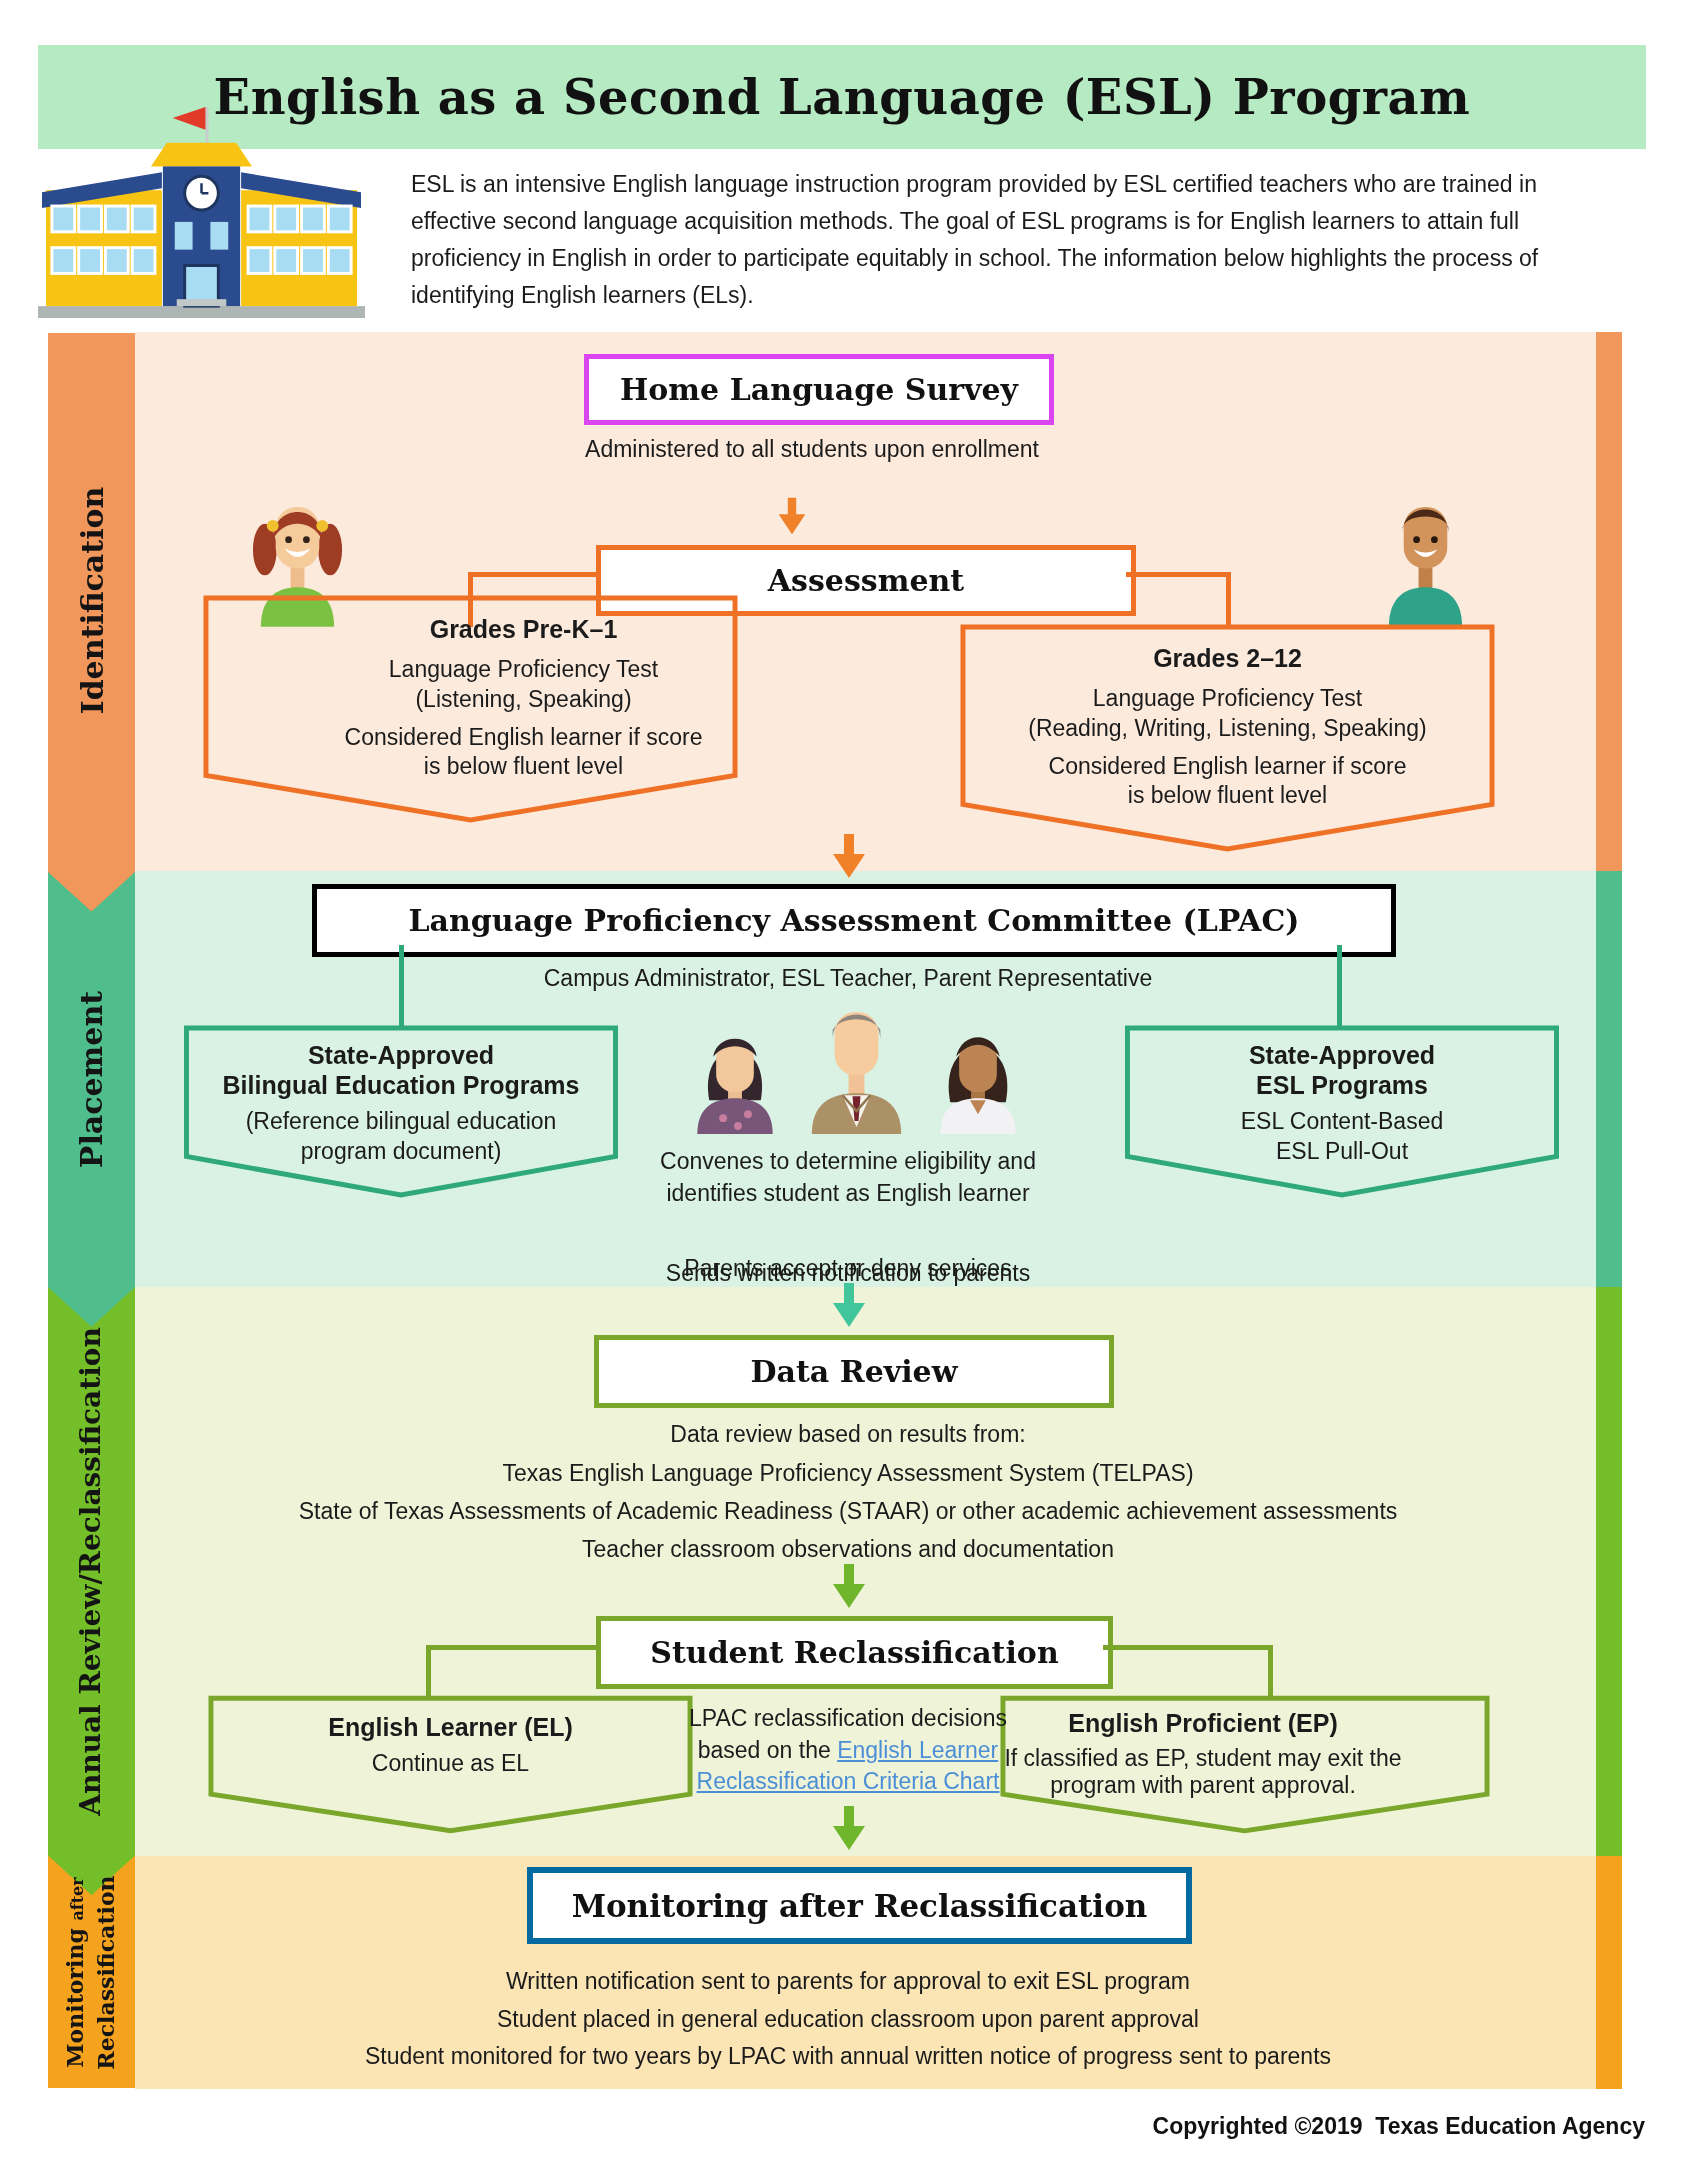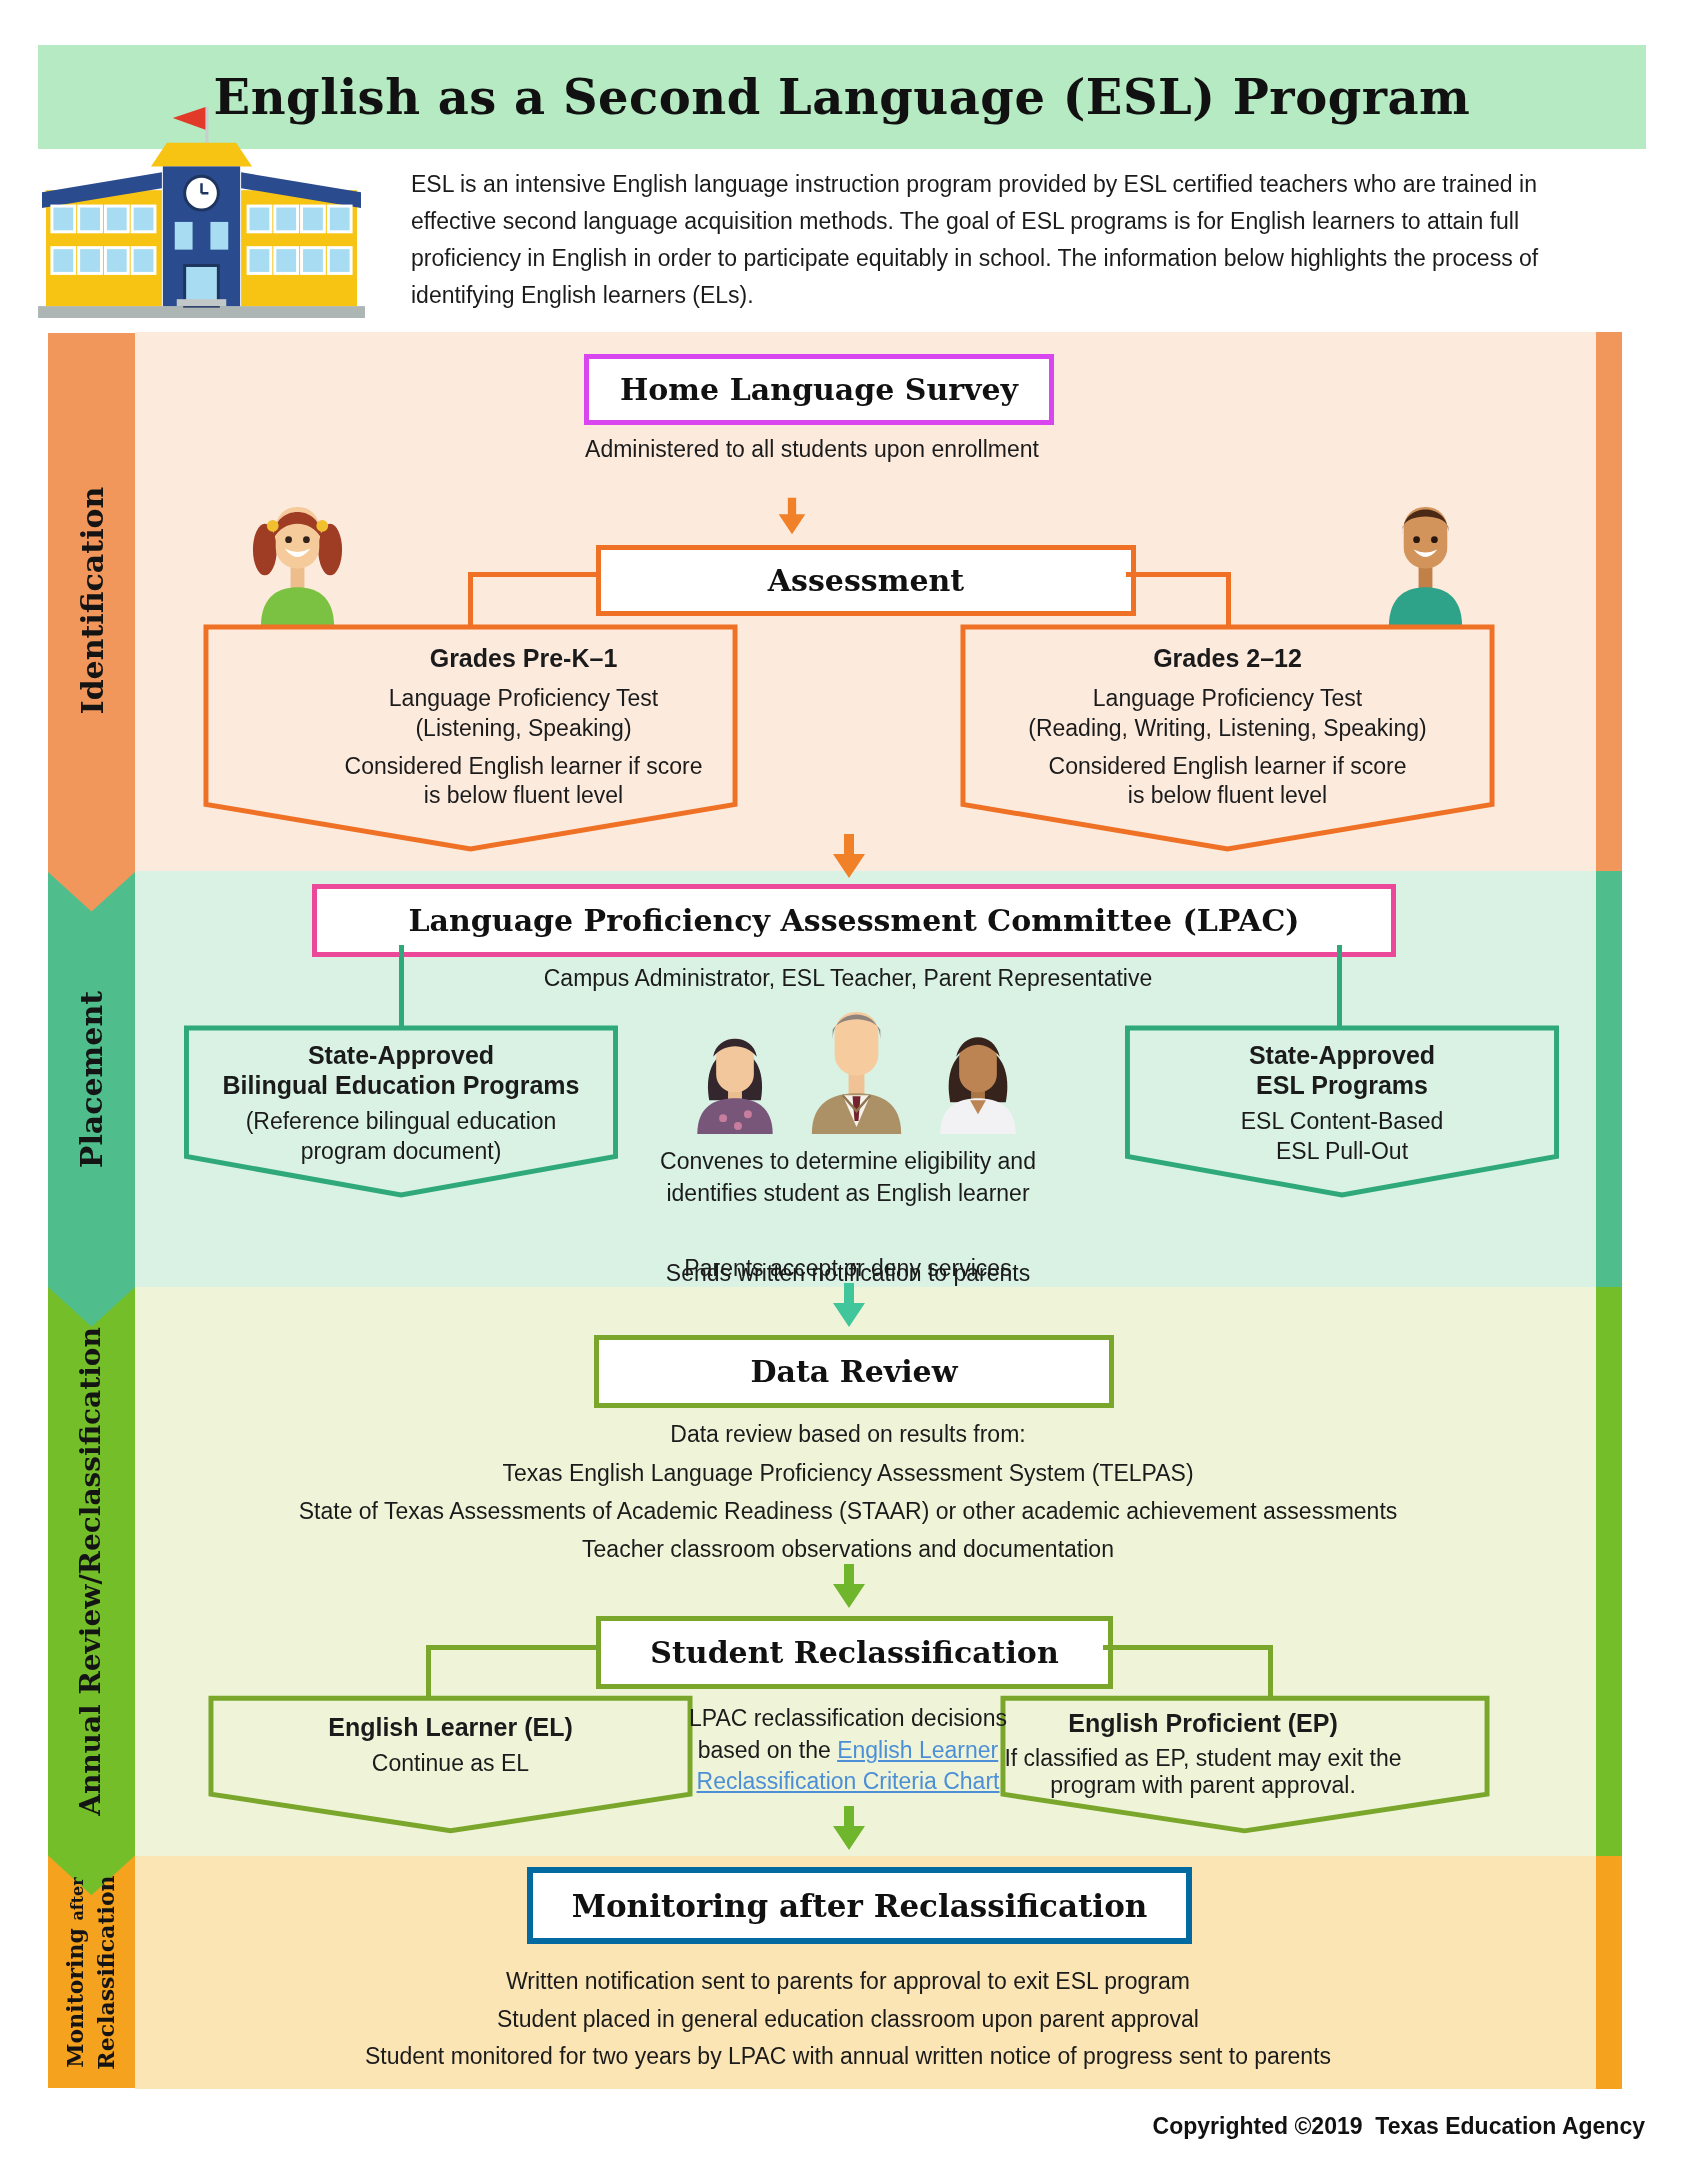--- a/index.html
+++ b/index.html
@@ -153,21 +153,21 @@
   <svg class="avatar" style="left:1376px;top:493px" width="99" height="134" viewBox="0 0 100 135">
     <rect x="43" y="74" width="14" height="26" fill="#C08048"></rect>
     <rect x="28" y="14" width="44" height="62" rx="21" fill="#D2945A"></rect>
     <path d="M27,42 C25,8 75,8 73,42 L73,34 C68,20 32,20 27,34 Z" fill="#4A2A16"></path>
     <circle cx="41" cy="47" r="3.4" fill="#28180F"></circle>
       <circle cx="59" cy="47" r="3.4" fill="#28180F"></circle>
     <path d="M38,57 Q50,72 62,57 Q50,63 38,57 Z" fill="#FFFFFF"></path>
     <path d="M13,135 C13,103 32,95 50,95 C68,95 87,103 87,135 Z" fill="#2EA389"></path>
   </svg>
 
-  <div class="pennant" style="left:203px;top:624px;width:641px;height:228px">
+  <div class="pennant" style="left:203px;top:595px;width:641px;height:228px">
     <svg width="535" height="228" viewBox="0 0 540 230">
       <polygon points="3,3 537,3 537,182 270,227 3,182" fill="none" stroke="#EE7125" stroke-width="5"></polygon>
     </svg>
     <div class="cline b" style="left:50%;top:20px">Grades Pre-K–1</div>
     <div class="cline" style="left:50%;top:61px">Language Proficiency Test</div>
     <div class="cline" style="left:50%;top:91px">(Listening, Speaking)</div>
     <div class="cline" style="left:50%;top:129px">Considered English learner if score</div>
     <div class="cline" style="left:50%;top:158px">is below fluent level</div>
   </div>
   <div class="pennant" style="left:960px;top:624px;width:535px;height:228px">
@@ -178,21 +178,21 @@
     <div class="cline" style="left:50%;top:61px">Language Proficiency Test</div>
     <div class="cline" style="left:50%;top:91px">(Reading, Writing, Listening, Speaking)</div>
     <div class="cline" style="left:50%;top:129px">Considered English learner if score</div>
     <div class="cline" style="left:50%;top:158px">is below fluent level</div>
   </div>
 
   <svg class="arrow" style="left:831px;top:834px" width="36" height="44" viewBox="0 0 36 44">
     <polygon points="13,0 23,0 23,20 34,20 18,44 2,20 13,20" fill="#F08128"></polygon>
   </svg>
 
-  <div class="tbox" style="left:312px;top:884px;width:1074px;height:63px;border:5px solid #ec4899">
+  <div class="tbox" style="left:312px;top:884px;width:1074px;height:63px;border:5px solid #000000">
     <span>Language Proficiency Assessment Committee (LPAC)</span>
   </div>
   <div class="cline" style="left:848px;top:965px">Campus Administrator, ESL Teacher, Parent Representative</div>
 
   <div class="conn" style="left:399px;top:945px;width:5px;height:83px;background:#2FA97A"></div>
   <div class="conn" style="left:1337px;top:945px;width:5px;height:83px;background:#2FA97A"></div>
 
   <div class="pennant" style="left:183px;top:1025px;width:436px;height:173px">
     <svg width="436" height="173" viewBox="0 0 440 175">
       <polygon points="3,3 437,3 437,133 220,172 3,133" fill="none" stroke="#2FA97A" stroke-width="5"></polygon>

